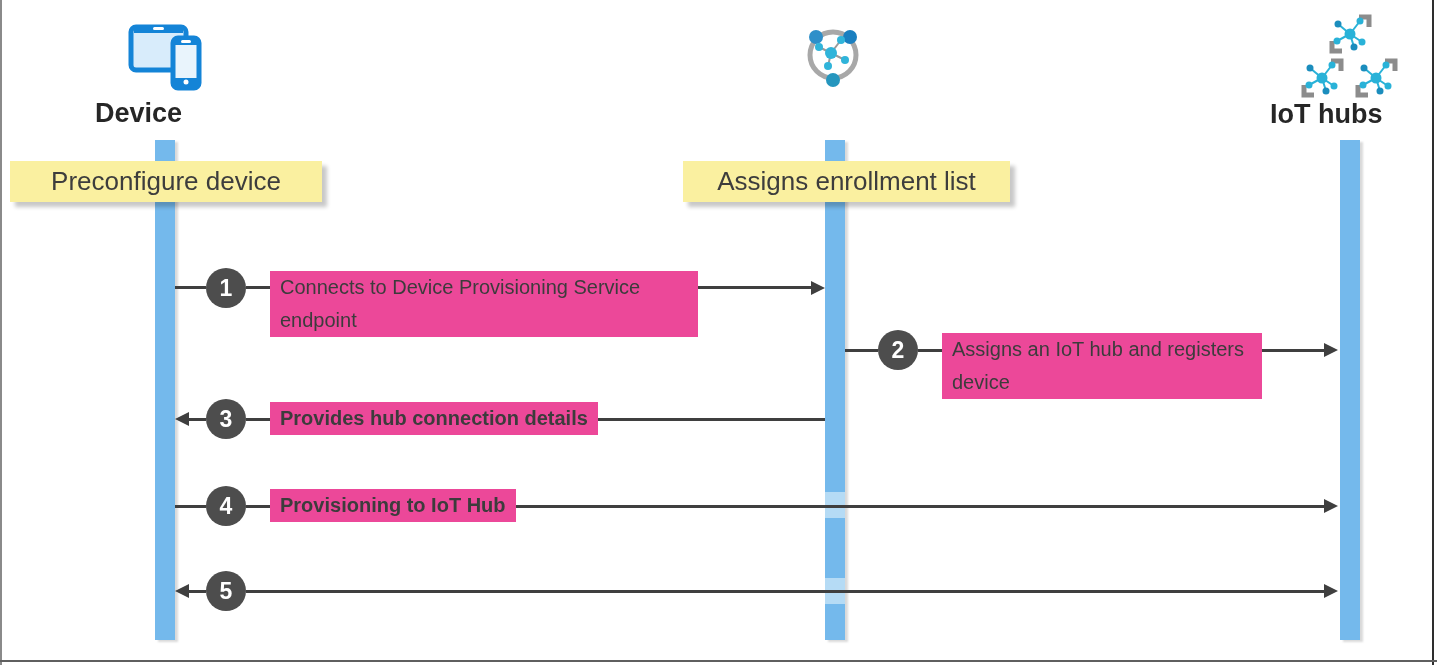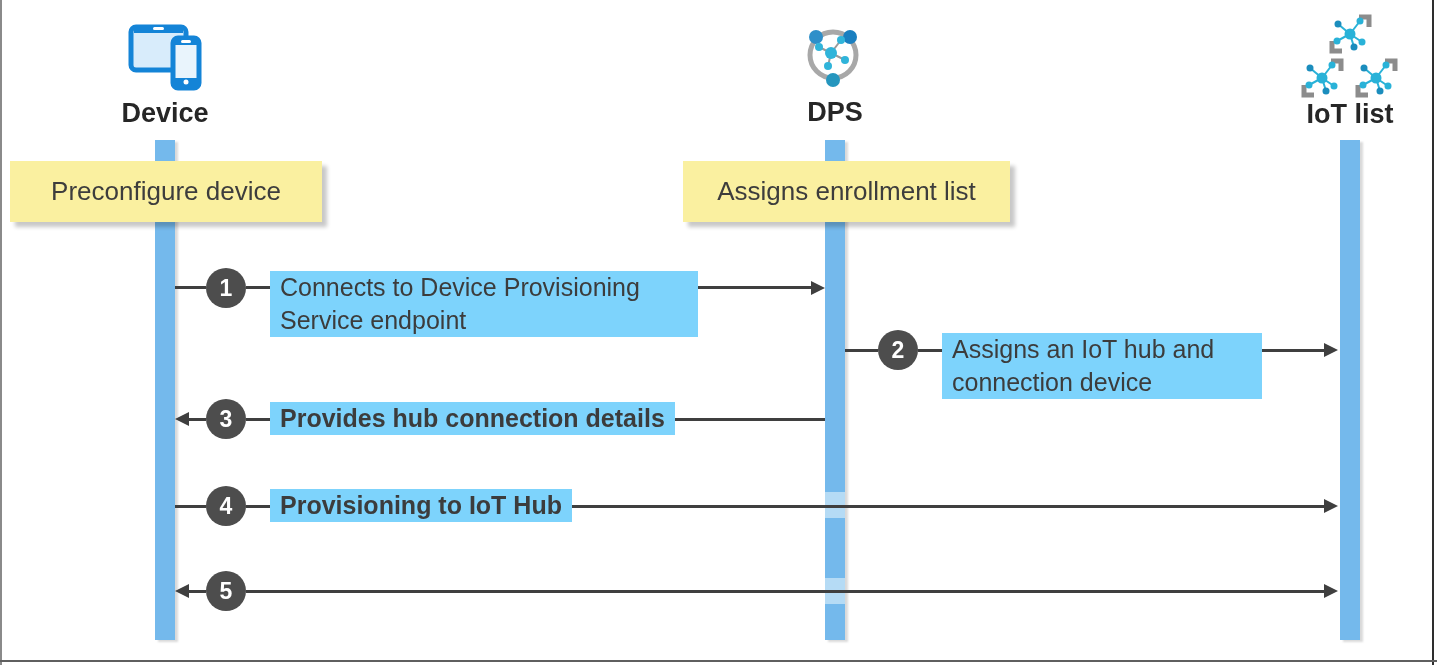--- a/index.html
+++ b/index.html
@@ -12,26 +12,26 @@
   .edge-right{left:1432px;top:0;width:2px;height:665px;background:#2e2e2e;}
   .edge-bottom{left:0;top:660px;width:1437px;height:2px;background:#5f5f5f;}
 
   .lifeline{
     position:absolute;top:140px;width:20px;height:500px;background:#74b9ec;
     box-shadow:3px 2px 2px rgba(0,0,0,0.15);z-index:1;
   }
   .cross-patch{position:absolute;width:20px;height:26px;background:#b5dbf5;z-index:2;}
 
   .actor-label{
-    position:absolute;font-size:27px;font-weight:bold;color:#262626;text-align:center;z-index:5;
+    position:absolute;font-size:27px;font-weight:bold;color:#262626;text-align:left;z-index:5;
   }
   .actor-icon{position:absolute;z-index:5;}
 
   .note{
-    position:absolute;height:61px;background:#faf0a0;z-index:7;
+    position:absolute;height:41px;background:#faf0a0;z-index:7;
     box-shadow:5px 5px 4px rgba(0,0,0,0.22);
     display:flex;align-items:center;justify-content:center;
     font-size:26px;color:#3d3d3d;
   }
 
   .line{position:absolute;height:3px;background:#3f3f3f;z-index:3;}
   .arrow-right{
     position:absolute;width:0;height:0;z-index:4;
     border-top:7px solid transparent;border-bottom:7px solid transparent;
     border-left:14px solid #3f3f3f;
@@ -40,21 +40,21 @@
     position:absolute;width:0;height:0;z-index:4;
     border-top:7px solid transparent;border-bottom:7px solid transparent;
     border-right:14px solid #3f3f3f;
   }
   .step-circle{
     position:absolute;width:40px;height:40px;border-radius:50%;background:#4d4d4d;
     color:#fff;font-size:23px;font-weight:600;z-index:6;
     display:flex;align-items:center;justify-content:center;
   }
   .step-text{
-    position:absolute;font-size:25px;line-height:33px;color:#3c3c3c;background:#7dd3fc;
+    position:absolute;font-size:20px;line-height:33px;color:#3c3c3c;background:#ec4899;
     z-index:5;padding:0 10px;
   }
   .nowrap{white-space:nowrap;font-weight:bold;}
 </style>
 </head>
 <body>
 
 <div class="canvas">
 
   <div class="edge edge-left"></div>
@@ -83,21 +83,20 @@
     </g>
     <circle cx="13" cy="10" r="7" fill="#2e8fc9"></circle>
     <circle cx="47" cy="10" r="7" fill="#1a7fc0"></circle>
     <circle cx="30" cy="53" r="7" fill="#2596be"></circle>
     <circle cx="16" cy="20" r="4" fill="#30b4da"></circle>
     <circle cx="38" cy="13" r="4" fill="#30b4da"></circle>
     <circle cx="42" cy="33" r="4" fill="#30b4da"></circle>
     <circle cx="25" cy="39" r="4" fill="#30b4da"></circle>
     <circle cx="28" cy="26" r="6" fill="#30b4da"></circle>
   </svg>
-  <div class="actor-label" style="left:765px;top:97px;width:140px">DPS</div>
 
   <svg class="actor-icon" style="left:1299px;top:14px" width="102" height="86" viewBox="0 0 102 86">
     <g transform="translate(30,0)">
       <path d="M30 3 L40 3 L40 13" fill="none" stroke="#8c8c8c" stroke-width="5"></path>
       <path d="M3 27 L3 37 L13 37" fill="none" stroke="#8c8c8c" stroke-width="5"></path>
       <g stroke="#29b2d8" stroke-width="2">
         <line x1="21" y1="20" x2="9" y2="10"></line>
           <line x1="21" y1="20" x2="31" y2="7"></line>
         <line x1="21" y1="20" x2="8" y2="27"></line>
           <line x1="21" y1="20" x2="33" y2="28"></line>
@@ -138,21 +137,21 @@
         <line x1="21" y1="20" x2="25" y2="33"></line>
       </g>
       <circle cx="9" cy="10" r="3.5" fill="#1b8dbd"></circle>
         <circle cx="31" cy="7" r="3.5" fill="#29b2d8"></circle>
       <circle cx="8" cy="27" r="3.5" fill="#29b2d8"></circle>
         <circle cx="33" cy="28" r="3.5" fill="#29b2d8"></circle>
       <circle cx="25" cy="33" r="3.5" fill="#1b8dbd"></circle>
       <circle cx="21" cy="20" r="5.5" fill="#29b2d8"></circle>
     </g>
   </svg>
-  <div class="actor-label" style="left:1270px;top:99px;width:160px">IoT list</div>
+  <div class="actor-label" style="left:1270px;top:99px;width:160px">IoT hubs</div>
 
   <div class="lifeline" style="left:155px"></div>
   <div class="lifeline" style="left:825px"></div>
   <div class="lifeline" style="left:1340px"></div>
 
   <div class="cross-patch" style="left:825px;top:492px"></div>
   <div class="cross-patch" style="left:825px;top:578px"></div>
 
   <div class="note" style="left:10px;top:161px;width:312px">
     <span>Preconfigure device</span>
@@ -163,21 +162,21 @@
 
   <div class="line" style="left:175px;top:286px;width:31px"></div>
   <div class="line" style="left:246px;top:286px;width:565px"></div>
   <div class="arrow-right" style="left:811px;top:281px"></div>
   <div class="step-text" style="left:270px;top:271px;width:408px">Connects to Device Provisioning Service endpoint</div>
   <div class="step-circle" style="left:206px;top:268px">1</div>
 
   <div class="line" style="left:845px;top:349px;width:33px"></div>
   <div class="line" style="left:918px;top:349px;width:406px"></div>
   <div class="arrow-right" style="left:1324px;top:343px"></div>
-  <div class="step-text" style="left:942px;top:333px;width:300px">Assigns an IoT hub and connection device</div>
+  <div class="step-text" style="left:942px;top:333px;width:300px">Assigns an IoT hub and registers device</div>
   <div class="step-circle" style="left:878px;top:330px">2</div>
 
   <div class="arrow-left" style="left:175px;top:412px"></div>
   <div class="line" style="left:189px;top:418px;width:17px"></div>
   <div class="line" style="left:246px;top:418px;width:579px"></div>
   <div class="step-text nowrap" style="left:270px;top:402px">Provides hub connection details</div>
   <div class="step-circle" style="left:206px;top:399px">3</div>
 
   <div class="line" style="left:175px;top:505px;width:31px"></div>
   <div class="line" style="left:246px;top:505px;width:1078px"></div>

